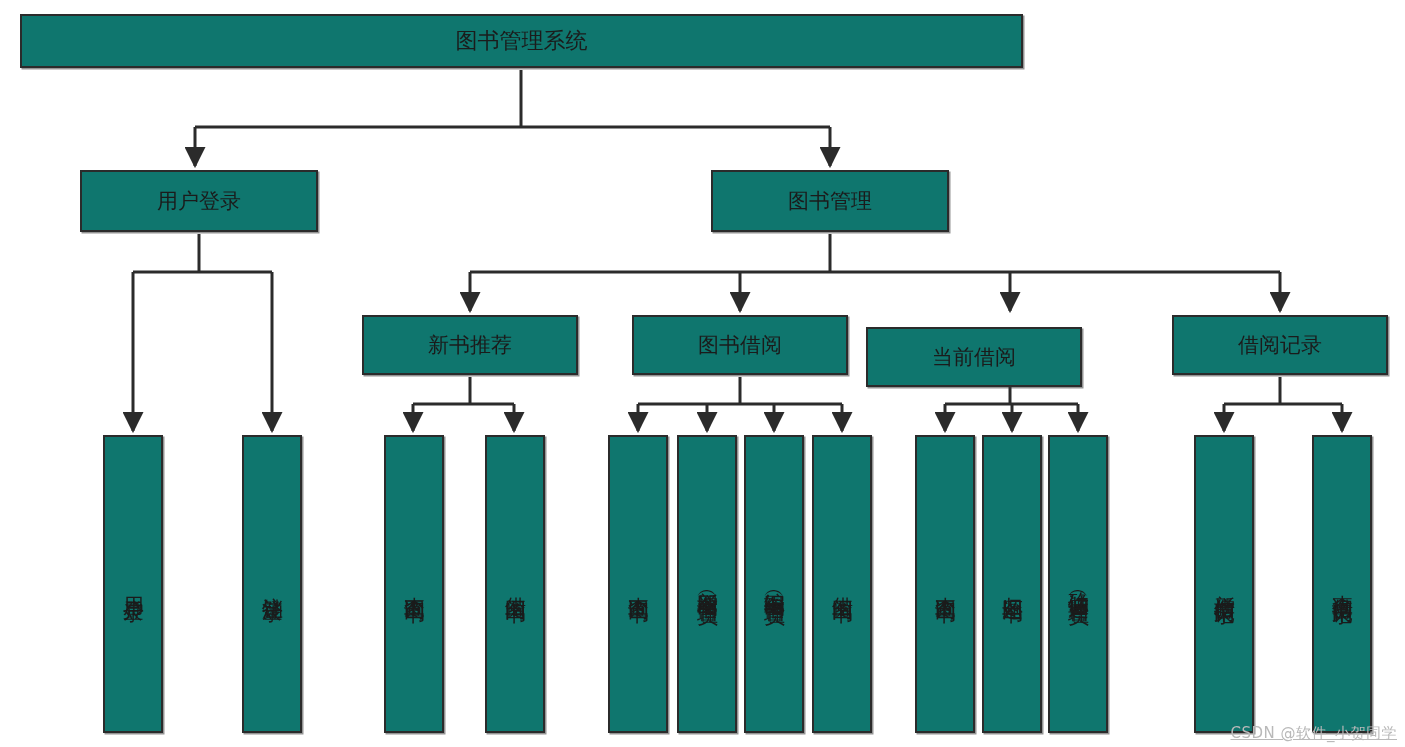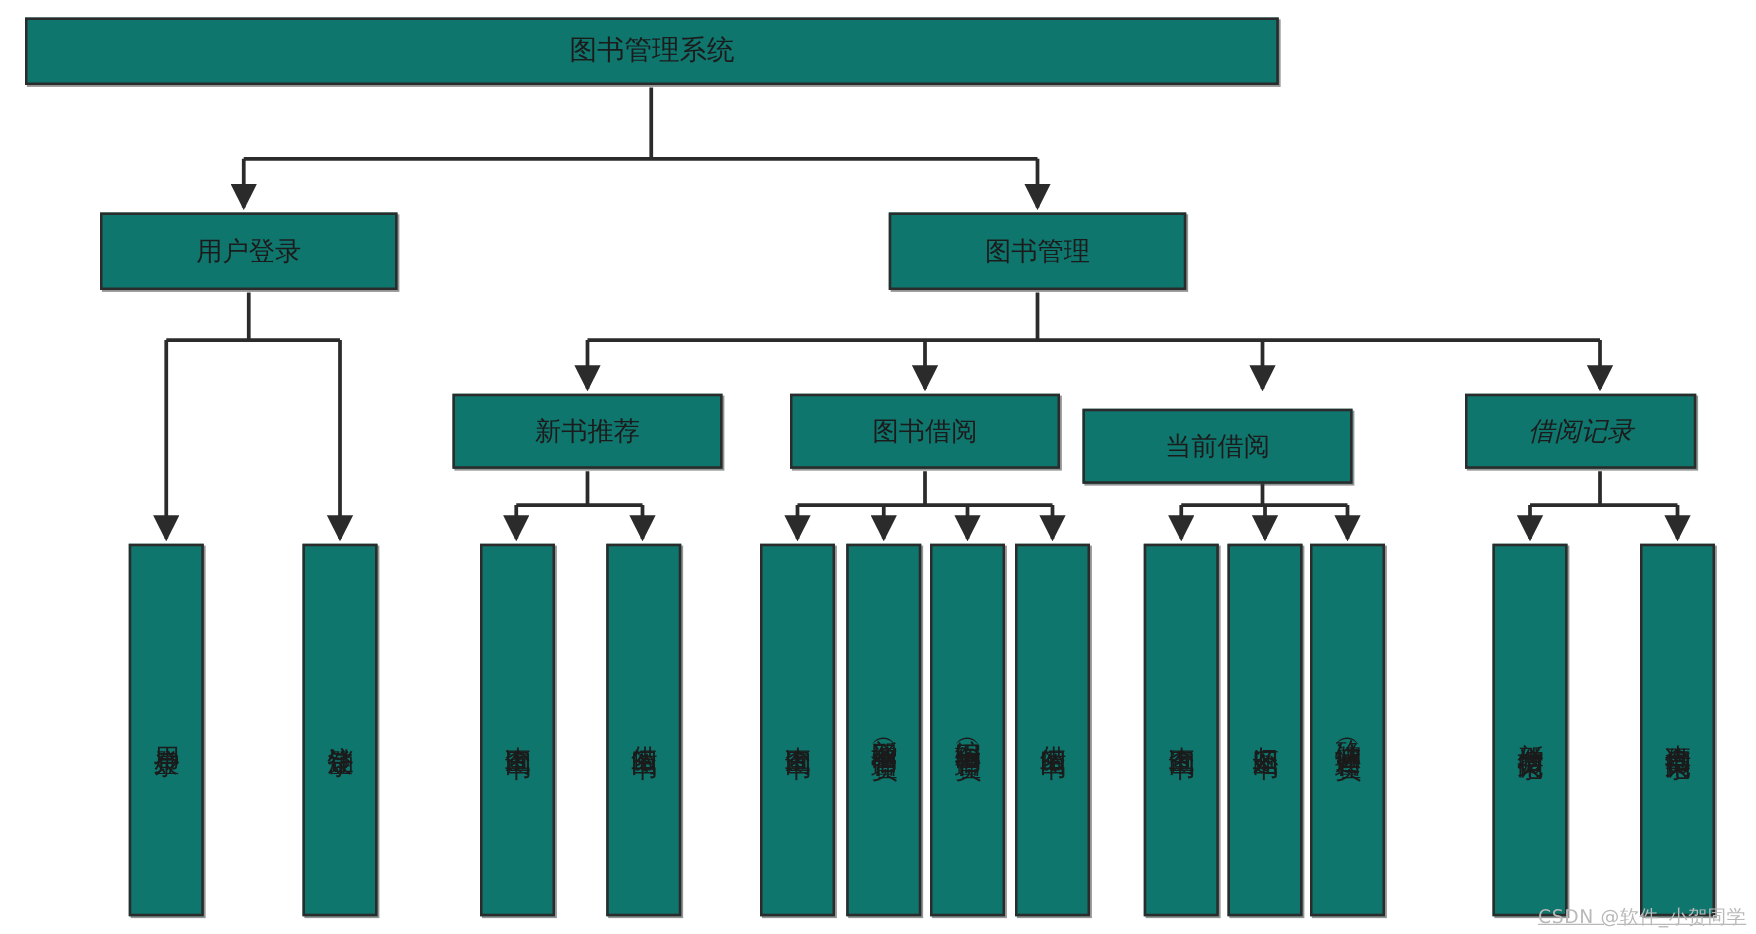--- a/index.html
+++ b/index.html
@@ -128,21 +128,21 @@
 
   <div class="node h" style="left:362px;top:315px;width:216px;height:60px;">
     <span class="lbl">新书推荐</span>
   </div>
   <div class="node h" style="left:632px;top:315px;width:216px;height:60px;font-family:Liberation Serif, serif;">
     <span class="lbl">图书借阅</span>
   </div>
   <div class="node h" style="left:866px;top:315px;width:216px;height:60px;margin-top:12px;">
     <span class="lbl">当前借阅</span>
   </div>
-  <div class="node h" style="left:1172px;top:315px;width:185px;height:60px;font-style:italic;">
+  <div class="node h" style="left:1172px;top:315px;width:216px;height:60px;">
     <span class="lbl">借阅记录</span>
   </div>
 
   <div class="node v" style="left:103px;top:435px;width:60px;height:298px;">
     <span class="lbl">用户登录</span>
   </div>
   <div class="node v" style="left:242px;top:435px;width:60px;height:298px;">
     <span class="lbl">注销登录</span>
   </div>
 

